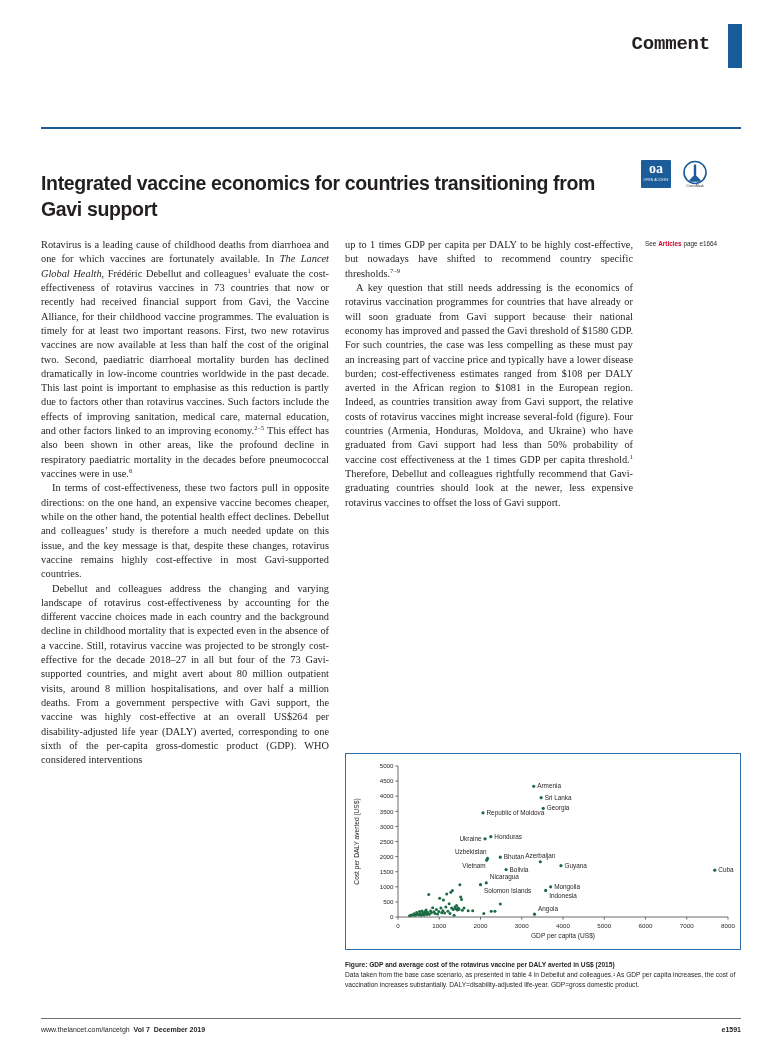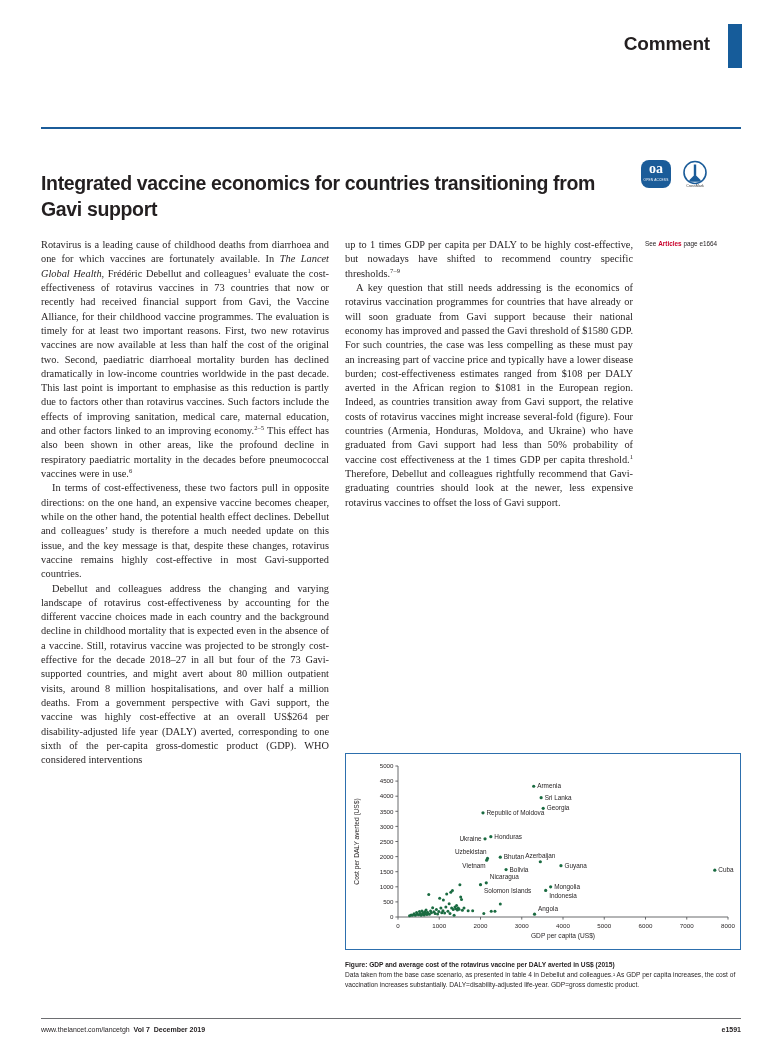--- a/index.html
+++ b/index.html
@@ -7,39 +7,39 @@
     width:782px;height:1048px;background:#ffffff;
     font-family:"Liberation Serif", serif;
     color:#231f20;position:relative;overflow:hidden;
   }
   .page{position:absolute;inset:0;}
 
   
   .masthead{position:absolute;left:0;top:0;width:782px;height:112px;}
   .masthead-title{
     position:absolute;right:72px;top:33px;
-    font-family:Liberation Sans, sans-serif;
+    font-family:Liberation Mono, monospace;
     font-weight:bold;font-size:19px;letter-spacing:-0.2px;color:#231f20;
   }
   .masthead-bar{
     position:absolute;right:40px;top:24px;width:14px;height:44px;background:#165c9a;
   }
 
   
   .rule-top{position:absolute;left:41px;top:127px;width:700px;height:2px;background:#1b5c99;}
   .article-title{
     position:absolute;left:41px;top:157px;width:570px;
     font-family:"Liberation Sans", sans-serif;
     font-weight:bold;font-size:19.5px;line-height:26px;color:#231f20;
     letter-spacing:-0.35px;
   }
   .badges{position:absolute;left:641px;top:160px;width:72px;height:30px;}
   .oa-badge{
     position:absolute;left:0;top:0;width:30px;height:28px;background:#1b5c99;
-    color:#fff;border-radius:8px;
+    color:#fff;border-radius:1px;
   }
   .oa-badge .oa-main{
     position:absolute;left:0;top:0;width:30px;text-align:center;
     font-family:"Liberation Serif", serif;font-weight:bold;font-size:14px;line-height:18px;
   }
   .oa-badge .oa-sub{
     position:absolute;left:0;top:18px;width:30px;text-align:center;
     font-family:"Liberation Sans", sans-serif;font-size:3.2px;line-height:5px;letter-spacing:.2px;
   }
   .crossmark{position:absolute;left:36px;top:0;width:36px;height:32px;}

